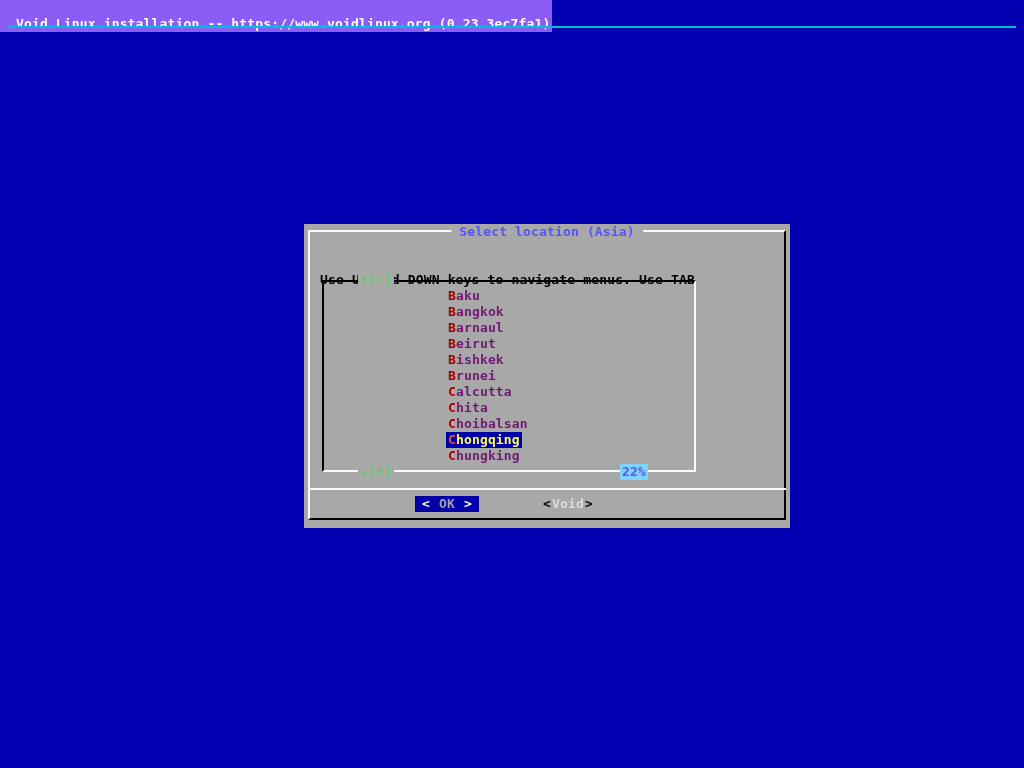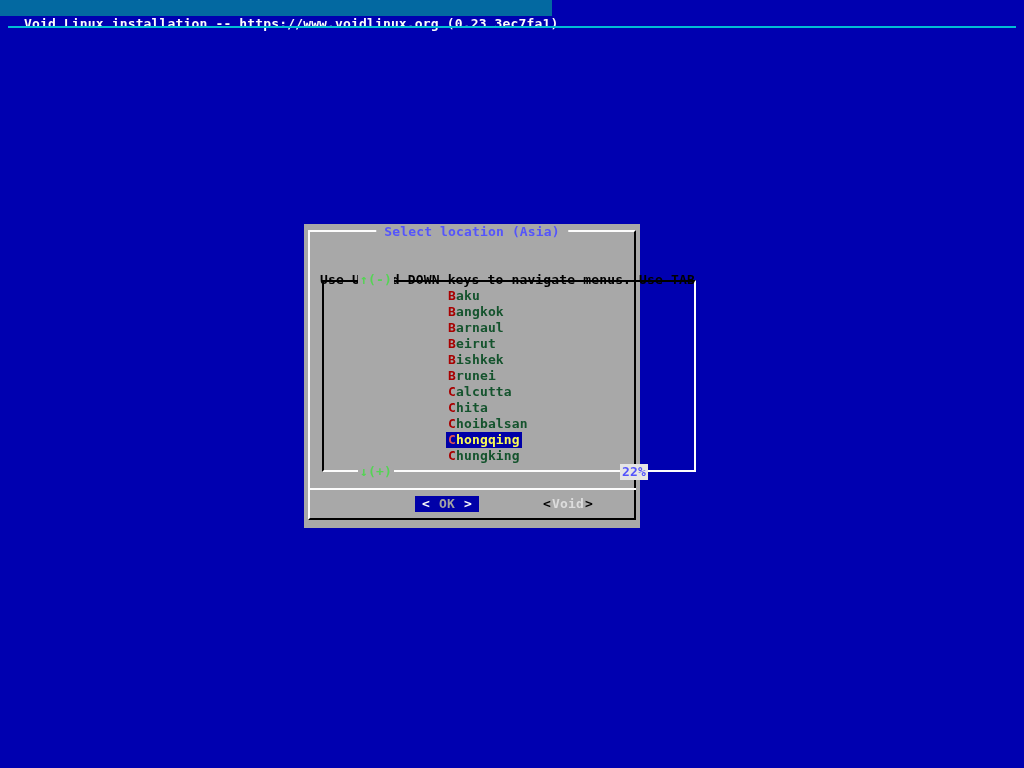--- a/index.html
+++ b/index.html
@@ -7,29 +7,29 @@
   body {
     background:#0000b0;
     font-family:"DejaVu Sans Mono","Liberation Mono",monospace;
     font-weight:bold;
     font-size:13px;
     line-height:16px;
     letter-spacing:.15px;
     position:relative;
   }
   .backtitle-bar {
-    position:absolute; left:0; top:0; width:552px; height:16px;
-    background:#0369a1; color:#fcfcfc; padding-left:8px; white-space:pre;
+    position:absolute; left:0; top:0; width:552px; height:32px;
+    background:#8b5cf6; color:#fcfcfc; white-space:pre;
   }
   .backtitle-rule {
     position:absolute; left:8px; top:26px; width:1008px; height:2px;
     background:#00bcd4;
   }
   .dialog {
-    position:absolute; left:304px; top:224px; width:336px; height:304px;
+    position:absolute; left:304px; top:224px; width:486px; height:304px;
     background:#a8a8a8;
   }
   .dialog-frame {
     position:absolute; left:4px; top:6px; right:4px; bottom:8px;
     border-top:2px solid #fcfcfc; border-left:2px solid #fcfcfc;
     border-right:2px solid #000; border-bottom:2px solid #000;
   }
   .dialog-title {
     position:absolute; top:0; left:50%; transform:translateX(-50%);
     background:#a8a8a8; color:#5454fc; padding:0 8px; white-space:pre; z-index:3;
@@ -43,27 +43,27 @@
     border-right:2px solid #fcfcfc; border-bottom:2px solid #fcfcfc;
     z-index:1;
   }
   .scroll-ind {
     position:absolute; background:#a8a8a8; color:#54d454; white-space:pre;
     z-index:2; padding:0 2px; height:16px;
   }
   .scroll-up { left:54px; top:48px; }
   .scroll-down { left:54px; top:240px; }
   .scroll-percent {
-    position:absolute; left:316px; top:240px; background:#e5e5e5; color:#5454fc;
+    position:absolute; left:316px; top:240px; background:#7dd3fc; color:#5454fc;
     z-index:2; padding:0 2px; height:16px; white-space:pre;
   }
   .menu-items { position:absolute; left:144px; top:64px; z-index:2; }
   .menu-item { height:16px; white-space:pre; cursor:default; }
   .menu-item .tag-key { color:#a80000; }
-  .menu-item .item-rest { color:#14532d; }
+  .menu-item .item-rest { color:#701a75; }
   .menu-item.selected {
     background:#0000a8; display:inline-block; padding:0 2px; margin-left:-2px;
   }
   .menu-item.selected .tag-key { color:#e05454; }
   .menu-item.selected .item-rest { color:#fcfc54; }
   .menu-item { display:block; }
   .menu-item.selected { display:inline-block; }
   .btn-separator {
     position:absolute; left:4px; right:4px; top:264px; height:2px;
     background:#fcfcfc; z-index:2;

